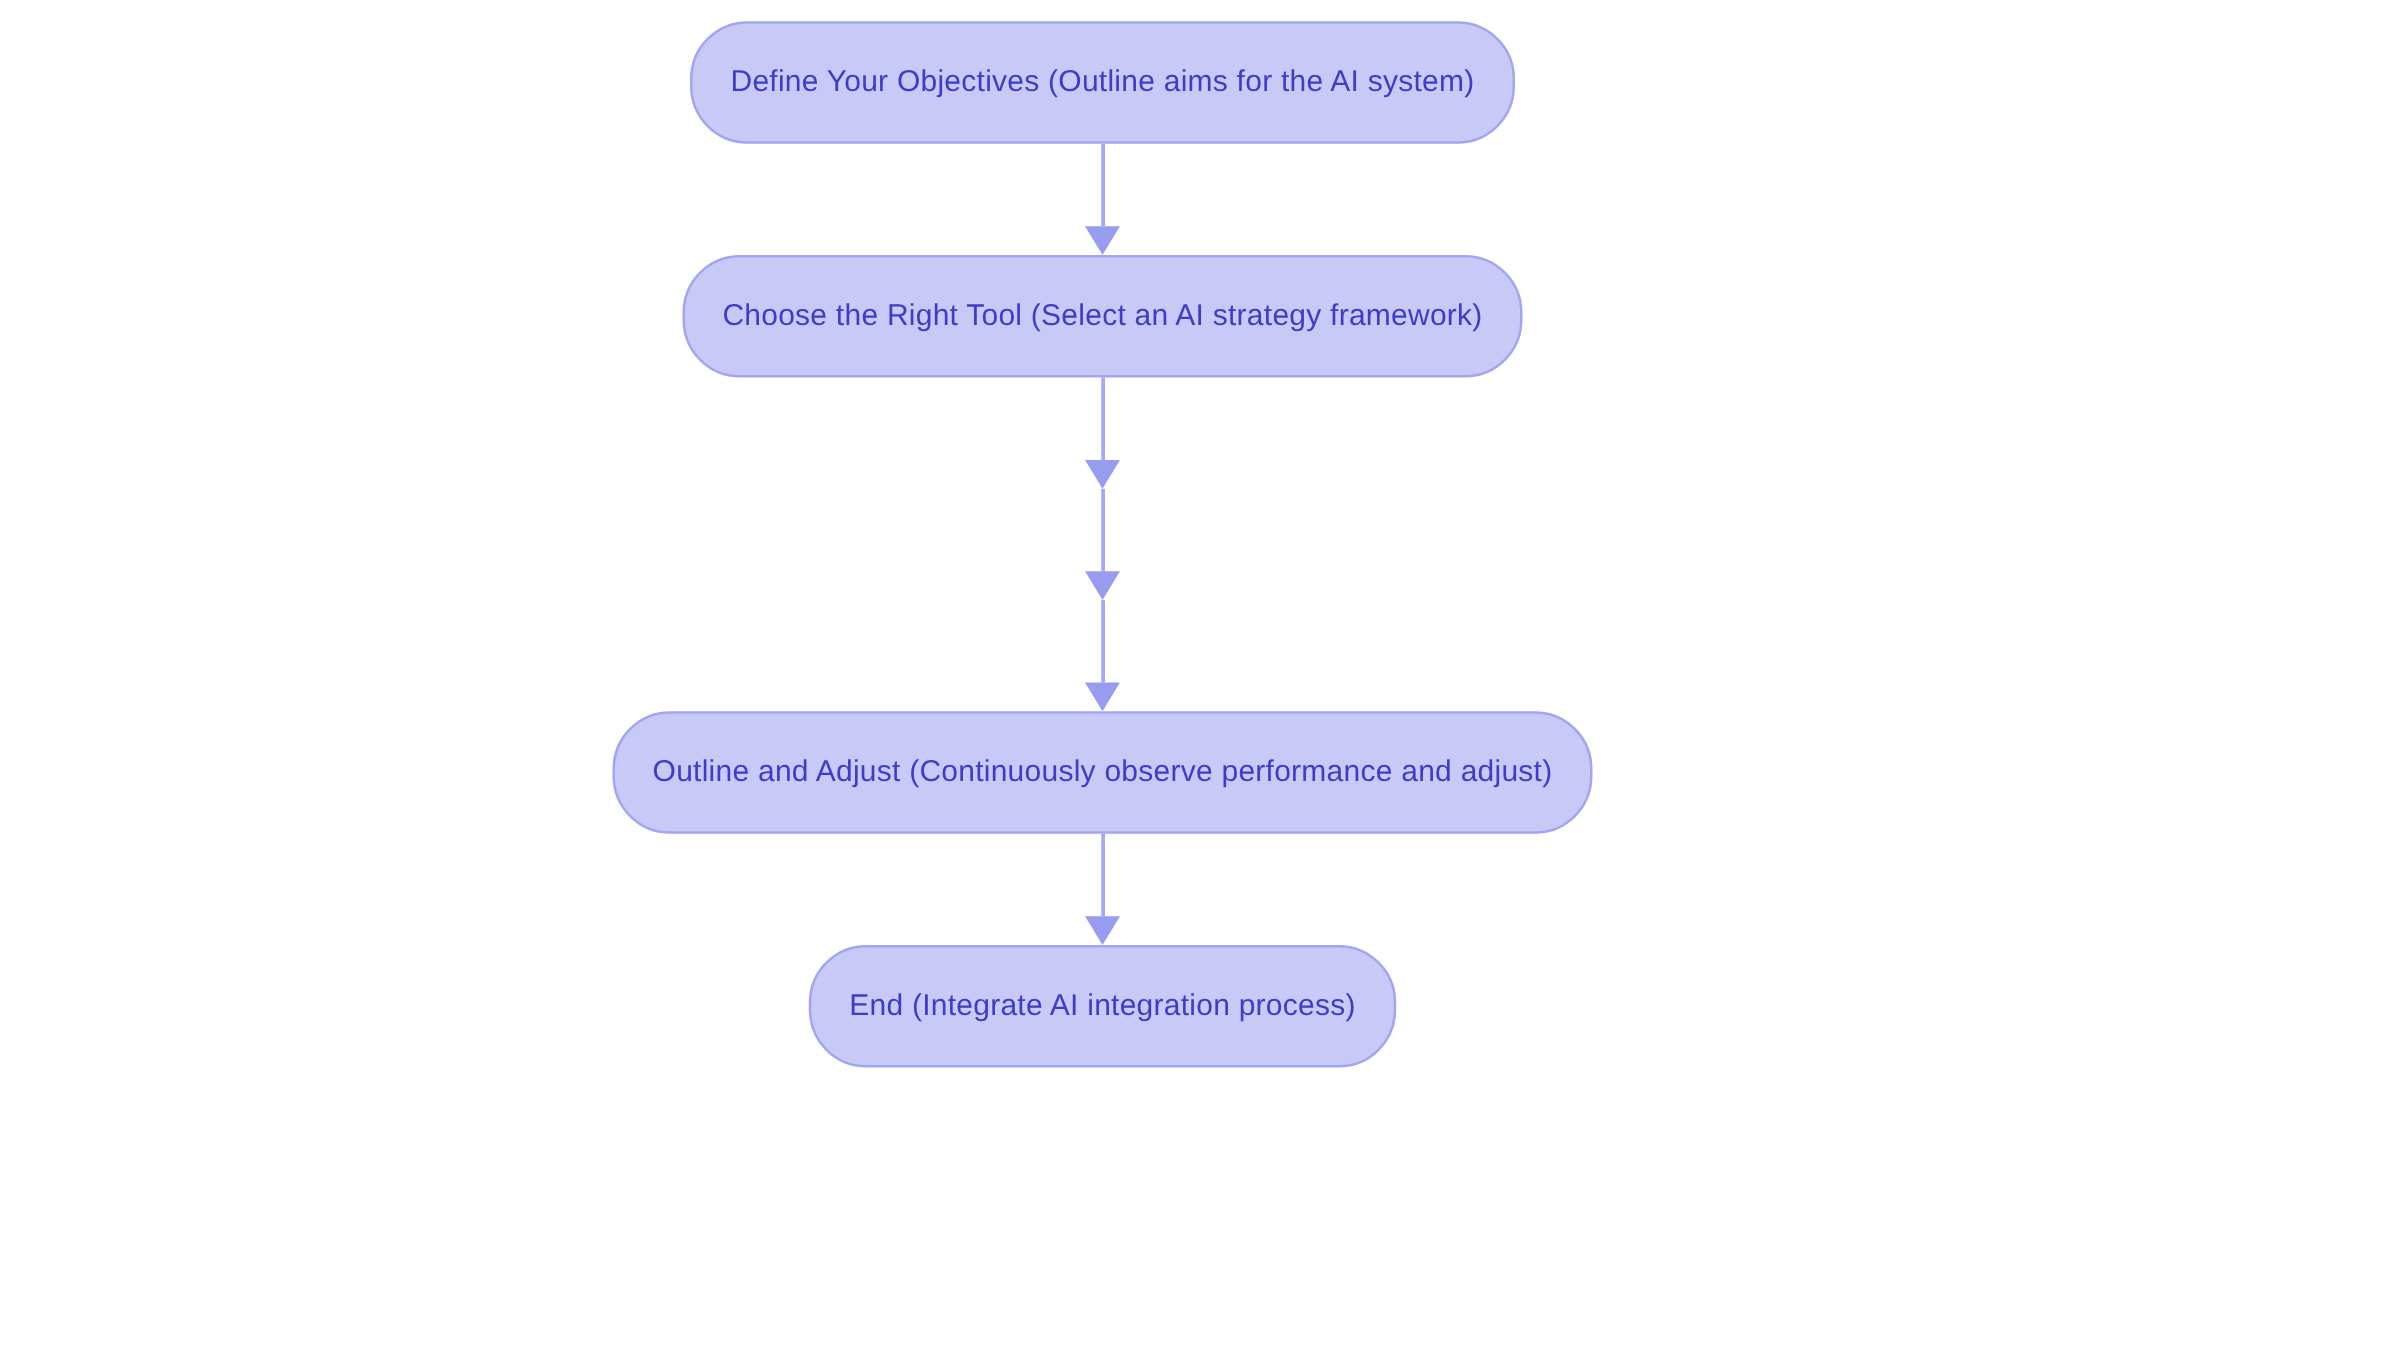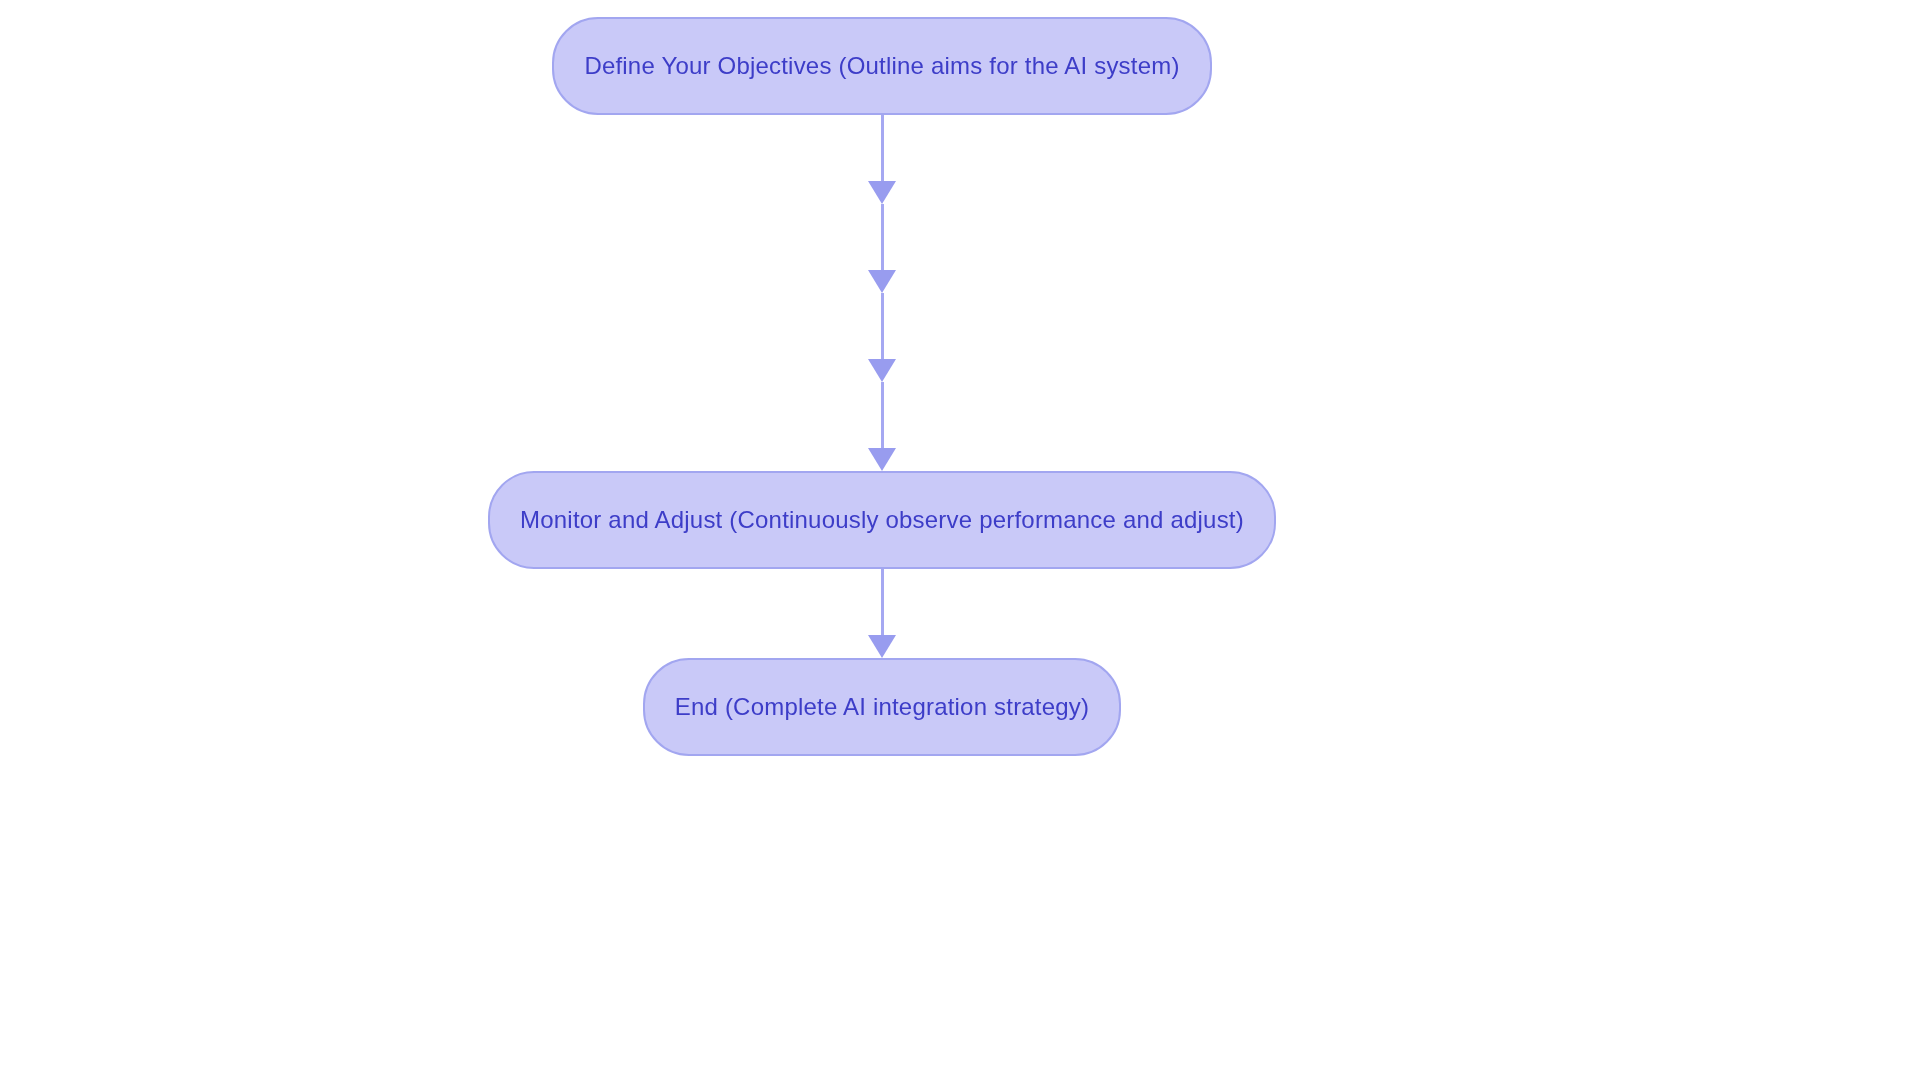--- a/index.html
+++ b/index.html
@@ -76,44 +76,47 @@
 
   <div class="node">
     <span class="node-label">Define Your Objectives (Outline aims for the AI system)</span>
   </div>
 
   <div class="arrow">
     <div class="arrow-line"></div>
     <div class="arrow-head"></div>
   </div>
 
+  <div class="node">
+    <span class="node-label">Choose the Right Tool (Select an AI strategy framework)</span>
+  </div>
 
   <div class="arrow">
     <div class="arrow-line"></div>
     <div class="arrow-head"></div>
   </div>
 
 
   <div class="arrow">
     <div class="arrow-line"></div>
     <div class="arrow-head"></div>
   </div>
 
 
   <div class="arrow">
     <div class="arrow-line"></div>
     <div class="arrow-head"></div>
   </div>
 
   <div class="node">
-    <span class="node-label">Monitor and Adjust (Continuously observe performance and adjust)</span>
+    <span class="node-label">Outline and Adjust (Continuously observe performance and adjust)</span>
   </div>
 
   <div class="arrow">
     <div class="arrow-line"></div>
     <div class="arrow-head"></div>
   </div>
 
   <div class="node">
-    <span class="node-label">End (Complete AI integration strategy)</span>
+    <span class="node-label">End (Integrate AI integration process)</span>
   </div>
 
 </div>
 
 </body></html>

